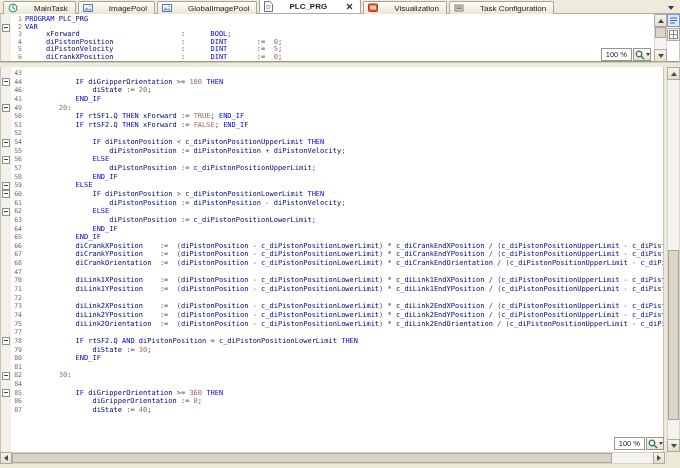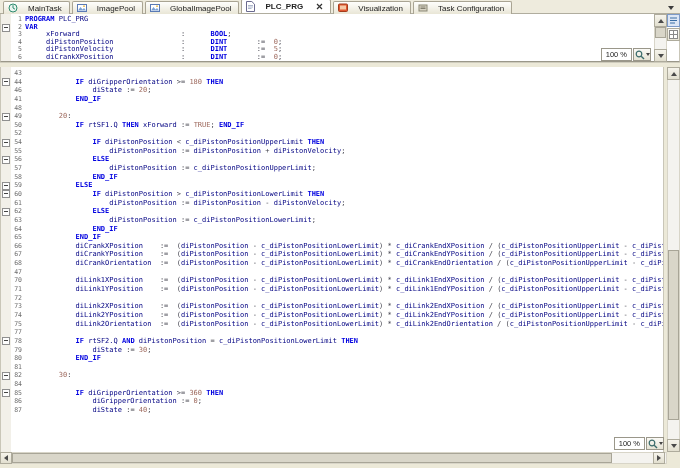--- a/index.html
+++ b/index.html
@@ -1,42 +1,42 @@
 <!DOCTYPE html>
 <html><head>
 <meta charset="utf-8">
 <style>
   *{box-sizing:border-box;margin:0;padding:0}
   html,body{width:680px;height:468px}
   body{position:relative;background:#ece9d8;font-family:"Liberation Sans",sans-serif;overflow:hidden}
 
   
   .tabbar{position:absolute;top:0;left:0;width:680px;height:14px;background:#eeebdd;border-bottom:1px solid #b0ad9e;display:flex;align-items:flex-end;padding-left:3px;z-index:5}
-  .tab{display:flex;align-items:center;gap:10px;height:13px;padding:0 7px 0 4px;font-size:8px;color:#222;background:linear-gradient(#fefefc,#e9e6d6);border:1px solid #a9a493;border-bottom:none;border-radius:2px 2px 0 0;margin-right:2px;position:relative;top:1px;white-space:nowrap;cursor:default}
+  .tab{display:flex;align-items:center;gap:16px;height:13px;padding:0 7px 0 4px;font-size:8px;color:#222;background:linear-gradient(#fefefc,#e9e6d6);border:1px solid #a9a493;border-bottom:none;border-radius:2px 2px 0 0;margin-right:2px;position:relative;top:1px;white-space:nowrap;cursor:default}
   .tab.active{background:#fff;font-weight:bold;top:0;height:14px;z-index:6}
   .ticon{display:inline-flex;line-height:0}
   .close{margin-left:3px;display:inline-flex;line-height:0}
   .tab-overflow{position:absolute;right:3px;top:3px;width:12px;height:9px;display:flex;align-items:center;justify-content:center;background:#eeebdd}
   .tri-down{width:0;height:0;border-left:3px solid transparent;border-right:3px solid transparent;border-top:4px solid #3c3c3c}
 
   
   .pane{position:absolute;left:0;background:#fff;overflow:hidden;font-family:"DejaVu Sans Mono","Liberation Mono",monospace;font-size:7px;border-left:1px solid #c9c6b8;border-right:1px solid #c9c6b8}
   .pane::before{content:"";position:absolute;left:0;top:0;bottom:0;width:10px;background:#f2f0e9}
   #decl{top:14px;width:680px;height:48px;border-bottom:1px solid #9a9789;padding-top:2px}
   #codep{top:67px;width:664px;height:385px;padding-top:2px}
   .splitter{position:absolute;top:62px;left:0;width:680px;height:5px;background:#ece9d8;border-top:1px solid #cfccbd}
 
   .cl{display:flex;white-space:pre;height:8.65px;line-height:8.65px;position:relative}
   #decl .cl{height:7.6px;line-height:7.6px}
   .fold{flex:0 0 10px;position:relative}
   .fold.on::before{content:"";position:absolute;left:1px;top:0.5px;width:6px;height:6px;border:1px solid #8f8f8f;background:#fdfdfd}
   .fold.on::after{content:"";position:absolute;left:3px;top:3.5px;width:4px;height:1px;background:#444}
   .ln{flex:0 0 14px;text-align:right;padding-right:3px;color:#6e6e6e;font-size:6.5px}
   .src{white-space:pre;color:#000082}
-  .kw{color:#0000e0;font-weight:bold}
+  .kw{color:#0000e0;font-weight:normal}
   .idf{color:#000082}
   .cst{color:#9e6a5e}
   .op{color:#44444f}
 
   
   .sb-track{position:absolute;background:#f4f3ef;border:1px solid #d8d5c8}
   .sbtn{position:absolute;background:linear-gradient(#f6f4ec,#e2dfcf);border:1px solid #aeab9c;display:flex;align-items:center;justify-content:center}
   .tri-up{width:0;height:0;border-left:3px solid transparent;border-right:3px solid transparent;border-bottom:4px solid #4a4a4a}
   .tri-dn{width:0;height:0;border-left:3px solid transparent;border-right:3px solid transparent;border-top:4px solid #4a4a4a}
   .tri-lf{width:0;height:0;border-top:3px solid transparent;border-bottom:3px solid transparent;border-right:4px solid #4a4a4a}
@@ -188,23 +188,23 @@
 </div>
 
 <div class="splitter"></div>
 
 <div class="pane" id="codep">
   <div style="position:relative">
       <div class="cl"><span class="fold"></span><span class="ln">43</span><span class="src"></span></div>
       <div class="cl"><span class="fold on"></span><span class="ln">44</span><span class="src">            <span class="kw">IF</span> <span class="idf">diGripperOrientation</span> <span class="op">&gt;=</span> <span class="cst">180</span> <span class="kw">THEN</span></span></div>
       <div class="cl"><span class="fold"></span><span class="ln">46</span><span class="src">                <span class="idf">diState</span> <span class="op">:=</span> <span class="cst">20</span><span class="op">;</span></span></div>
       <div class="cl"><span class="fold"></span><span class="ln">41</span><span class="src">            <span class="kw">END_IF</span></span></div>
-      <div class="cl"><span class="fold"></span><span class="ln">48</span><span class="src"></span></div>
       <div class="cl"><span class="fold on"></span><span class="ln">49</span><span class="src">        <span class="cst">20</span><span class="op">:</span></span></div>
       <div class="cl"><span class="fold"></span><span class="ln">50</span><span class="src">            <span class="kw">IF</span> <span class="idf">rtSF1.Q</span> <span class="kw">THEN</span> <span class="idf">xForward</span> <span class="op">:=</span> <span class="cst">TRUE</span><span class="op">;</span> <span class="kw">END_IF</span></span></div>
+      <div class="cl"><span class="fold"></span><span class="ln">51</span><span class="src">            <span class="kw">IF</span> <span class="idf">rtSF2.Q</span> <span class="kw">THEN</span> <span class="idf">xForward</span> <span class="op">:=</span> <span class="cst">FALSE</span><span class="op">;</span> <span class="kw">END_IF</span></span></div>
       <div class="cl"><span class="fold"></span><span class="ln">52</span><span class="src"></span></div>
       <div class="cl"><span class="fold on"></span><span class="ln">54</span><span class="src">                <span class="kw">IF</span> <span class="idf">diPistonPosition</span> <span class="op">&lt;</span> <span class="idf">c_diPistonPositionUpperLimit</span> <span class="kw">THEN</span></span></div>
       <div class="cl"><span class="fold"></span><span class="ln">55</span><span class="src">                    <span class="idf">diPistonPosition</span> <span class="op">:=</span> <span class="idf">diPistonPosition</span> <span class="op">+</span> <span class="idf">diPistonVelocity</span><span class="op">;</span></span></div>
       <div class="cl"><span class="fold on"></span><span class="ln">56</span><span class="src">                <span class="kw">ELSE</span></span></div>
       <div class="cl"><span class="fold"></span><span class="ln">57</span><span class="src">                    <span class="idf">diPistonPosition</span> <span class="op">:=</span> <span class="idf">c_diPistonPositionUpperLimit</span><span class="op">;</span></span></div>
       <div class="cl"><span class="fold"></span><span class="ln">58</span><span class="src">                <span class="kw">END_IF</span></span></div>
       <div class="cl"><span class="fold on"></span><span class="ln">59</span><span class="src">            <span class="kw">ELSE</span></span></div>
       <div class="cl"><span class="fold on"></span><span class="ln">60</span><span class="src">                <span class="kw">IF</span> <span class="idf">diPistonPosition</span> <span class="op">&gt;</span> <span class="idf">c_diPistonPositionLowerLimit</span> <span class="kw">THEN</span></span></div>
       <div class="cl"><span class="fold"></span><span class="ln">61</span><span class="src">                    <span class="idf">diPistonPosition</span> <span class="op">:=</span> <span class="idf">diPistonPosition</span> <span class="op">-</span> <span class="idf">diPistonVelocity</span><span class="op">;</span></span></div>
       <div class="cl"><span class="fold on"></span><span class="ln">62</span><span class="src">                <span class="kw">ELSE</span></span></div>

